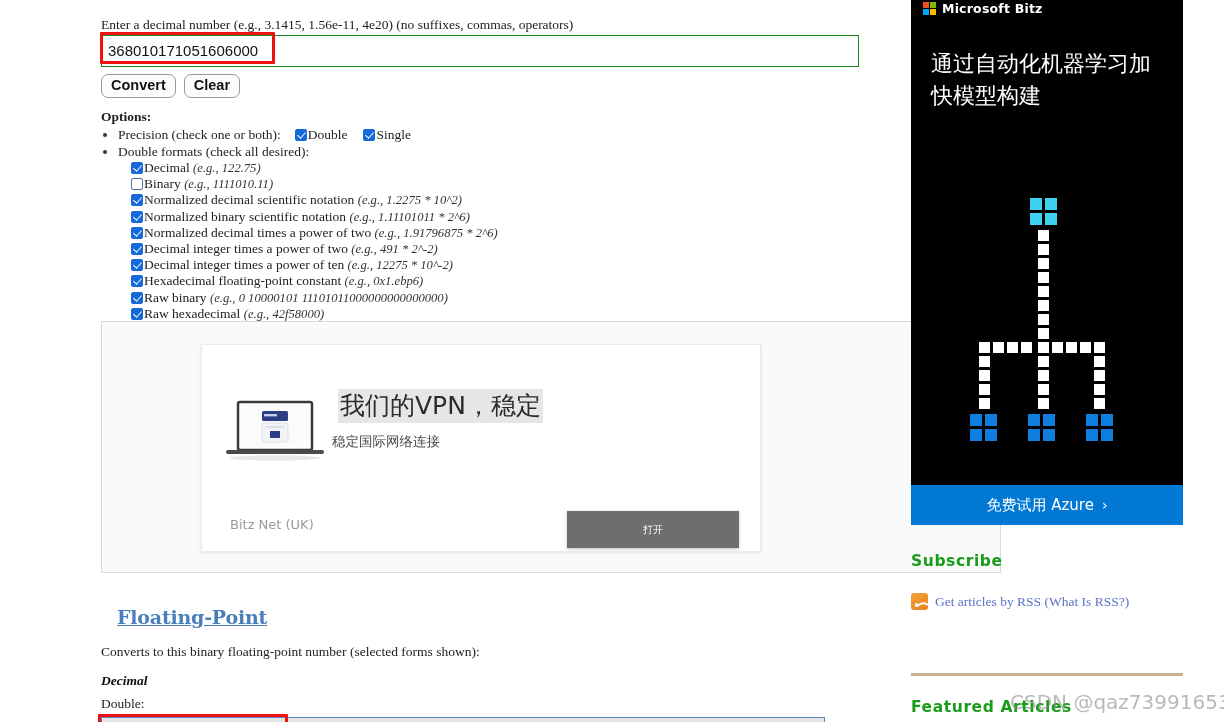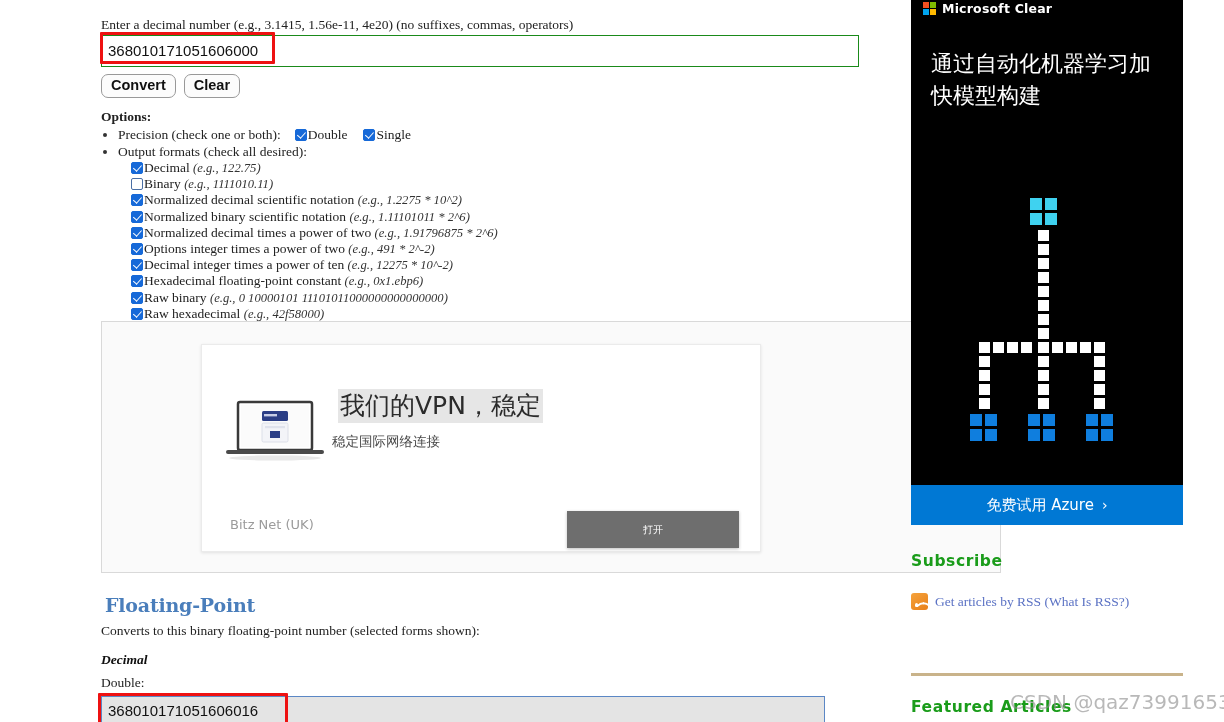--- a/index.html
+++ b/index.html
@@ -180,21 +180,22 @@
   }
 
   
   .fp-sec { position: absolute; left: 101px; top: 590px; width: 760px; }
   .fp-title {
     font-family: "DejaVu Serif", serif;
     font-size: 19px;
     font-weight: bold;
     color: #4a7ebb;
     letter-spacing: -.2px;
-    margin: 4px;
+    margin: 16px;
+    text-decoration: underline;
   }
   .fp-desc { font-size: 13.5px; color: #222; margin-top: 7px; }
   .fp-dec { font-size: 13.5px; font-weight: bold; font-style: italic; color: #111; margin-top: 13px; }
   .fp-dbl { font-size: 13.5px; color: #222; margin-top: 7px; }
   .out-wrap { position: relative; margin-top: 5px; }
   .out-input {
     display: block;
     width: 724px; height: 28px;
     font-family: "Liberation Sans", sans-serif;
     font-size: 15px;
@@ -334,39 +335,39 @@
       <li>
         <span class="prec-row">
           <span class="prec-label">Precision (check one or both):</span>
           <input type="checkbox" class="cb" checked="" style="">
           <span class="cb-lbl">Double</span>
           <input type="checkbox" class="cb" checked="" style="">
           <span class="cb-lbl">Single</span>
         </span>
       </li>
       <li>
-        <span>Output formats (check all desired):</span>
+        <span>Double formats (check all desired):</span>
         <ul class="fmt-list">
           <li>
             <input type="checkbox" class="cb" checked="" style=""><span>Decimal</span> <span class="eg">(e.g., 122.75)</span>
           </li>
           <li>
             <input type="checkbox" class="cb" style=""><span>Binary</span> <span class="eg">(e.g., 1111010.11)</span>
           </li>
           <li>
             <input type="checkbox" class="cb" checked="" style=""><span>Normalized decimal scientific notation</span> <span class="eg">(e.g., 1.2275 * 10^2)</span>
           </li>
           <li>
             <input type="checkbox" class="cb" checked="" style=""><span>Normalized binary scientific notation</span> <span class="eg">(e.g., 1.11101011 * 2^6)</span>
           </li>
           <li>
             <input type="checkbox" class="cb" checked="" style=""><span>Normalized decimal times a power of two</span> <span class="eg">(e.g., 1.91796875 * 2^6)</span>
           </li>
           <li>
-            <input type="checkbox" class="cb" checked="" style=""><span>Options integer times a power of two</span> <span class="eg">(e.g., 491 * 2^-2)</span>
+            <input type="checkbox" class="cb" checked="" style=""><span>Decimal integer times a power of two</span> <span class="eg">(e.g., 491 * 2^-2)</span>
           </li>
           <li>
             <input type="checkbox" class="cb" checked="" style=""><span>Decimal integer times a power of ten</span> <span class="eg">(e.g., 12275 * 10^-2)</span>
           </li>
           <li>
             <input type="checkbox" class="cb" checked="" style=""><span>Hexadecimal floating-point constant</span> <span class="eg">(e.g., 0x1.ebp6)</span>
           </li>
           <li>
             <input type="checkbox" class="cb" checked="" style=""><span>Raw binary</span> <span class="eg">(e.g., 0 10000101 11101011000000000000000)</span>
           </li>
@@ -415,21 +416,21 @@
   <div class="side">
 
     <div class="azure">
       <div class="ms-logo-row">
         <span class="ms-sq">
             <i></i>
             <i></i>
             <i></i>
             <i></i>
           </span>
-        <span class="ms-name">Microsoft Clear</span>
+        <span class="ms-name">Microsoft Bitz</span>
       </div>
       <div class="az-head">通过自动化机器学习加快模型构建</div>
 
       <svg class="az-art" viewBox="0 0 272 260">
         <g fill="#3fd2f0">
           <rect x="119" y="8" width="12" height="12"></rect>
             <rect x="134" y="8" width="12" height="12"></rect>
           <rect x="119" y="23" width="12" height="12"></rect>
             <rect x="134" y="23" width="12" height="12"></rect>
         </g>

